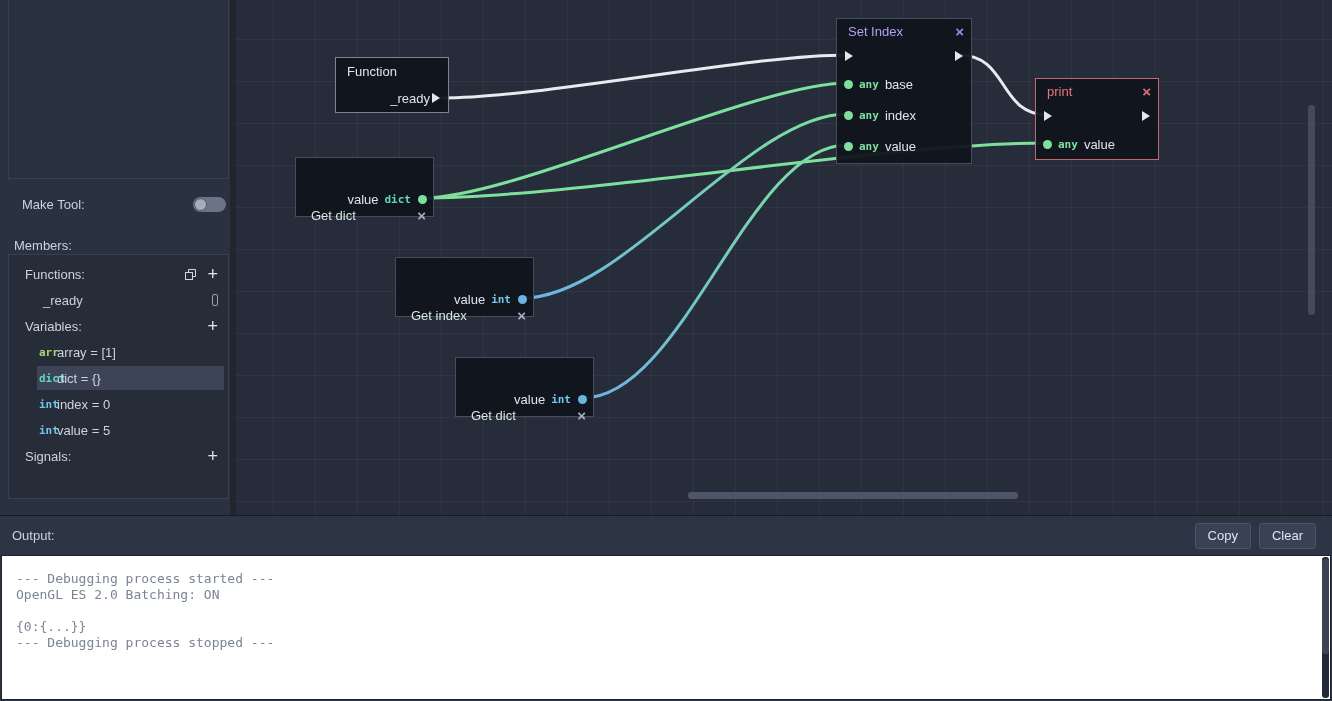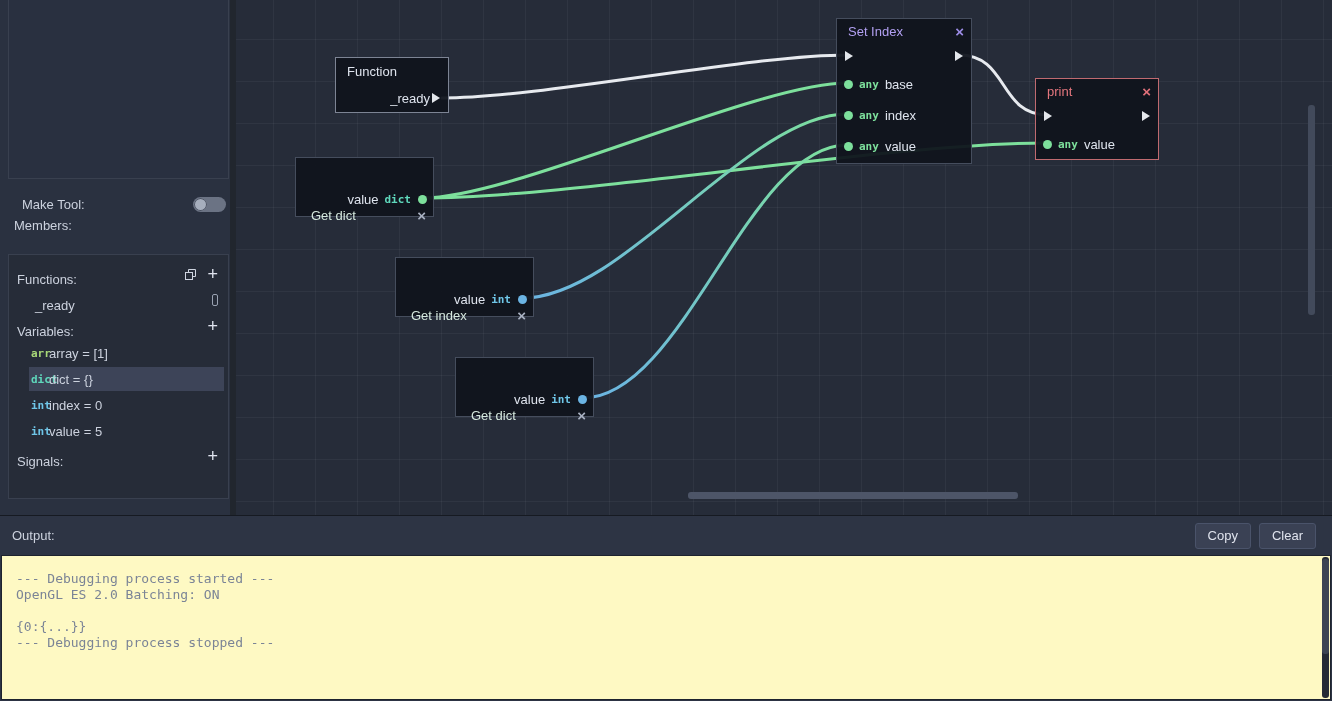--- a/index.html
+++ b/index.html
@@ -11,24 +11,24 @@
     color:#ccd2de;
     font-size:13px;
   }
 
   
   .sidebar { position:absolute; left:0; top:0; width:230px; height:515px; background:#2a3140; }
   .preview-box { position:absolute; left:8px; top:-4px; width:221px; height:183px; background:#293040; border:1px solid #39404f; }
   .make-tool-row { position:absolute; left:14px; top:192px; width:204px; height:24px; display:flex; align-items:center; justify-content:space-between;margin-left:8px; }
   .toggle { position:relative; width:33px; height:15px; border-radius:8px; background:#6b7384; }
   .toggle-knob { position:absolute; left:1px; top:1px; width:13px; height:13px; border-radius:50%; background:#a6aebd; box-shadow:0 0 0 1px #4a5161 inset; }
-  .members-label { position:absolute; left:14px; top:218px; }
+  .members-label { position:absolute; left:14px; top:238px; }
 
   .members-box { position:absolute; left:8px; top:254px; width:221px; height:245px; background:#262c38; border:1px solid #39404f; padding-top:6px; }
-  .mrow { position:relative; height:26px; display:flex; align-items:flex-end; color:#ccd2de; }
+  .mrow { position:relative; height:26px; display:flex; align-items:center; color:#ccd2de;margin-left:8px; }
   .mrow.header { padding-left:8px; }
   .mrow.item { padding-left:20px; }
   .row-icons { position:absolute; right:10px; top:0; height:26px; display:flex; align-items:center; gap:10px; }
   .plus { font-size:18px; font-weight:400; color:#dfe3ee; line-height:1; cursor:default; }
   .edit-pill { display:inline-block; width:6px; height:12px; border:1px solid #9aa2b2; border-radius:2px; }
   .var-inner { display:flex; align-items:center; flex:1; height:24px; margin-right:4px; padding-left:2px; }
   .var-inner.selected { background:#3d4458; }
   .type-glyph { font-family:"DejaVu Sans Mono", monospace; font-size:11px; font-weight:bold; width:18px; flex:0 0 18px; }
   .glyph-arr  { color:#a8d878; }
   .glyph-dict { color:#5fd8bc; }
@@ -88,21 +88,21 @@
   .node-get-value { left:219px; top:357px; }
 
   .h-scroll { position:absolute; left:452px; top:492px; width:330px; height:7px; background:#4d5568; border-radius:3px; z-index:3; }
   .v-scroll { position:absolute; right:17px; top:105px; width:7px; height:210px; background:#424a5b; border-radius:3px; z-index:3; }
 
   
   .output-panel { position:absolute; left:0; top:515px; width:1332px; height:186px; background:#2d3444; border-top:1px solid #161a22; }
   .output-header { height:39px; display:flex; align-items:center; padding:0 16px 0 12px; }
   .output-header .spacer { flex:1; }
   .btn { height:26px; padding:0 12px; margin-left:8px; background:#3a4154; border:1px solid #4a536a; border-radius:3px; color:#dfe3ed; font-size:13px; display:flex; align-items:center; cursor:default; }
-  .console { position:absolute; left:1px; right:1px; top:39px; bottom:1px; background:#fef9c3; border:1px solid #1e232e; padding:15px 14px; font-family:"DejaVu Sans Mono", monospace; font-size:13px; line-height:16px; color:#7b8496; }
+  .console { position:absolute; left:1px; right:1px; top:39px; bottom:1px; background:#ffffff; border:1px solid #1e232e; padding:15px 14px; font-family:"DejaVu Sans Mono", monospace; font-size:13px; line-height:16px; color:#7b8496; }
   .console-line { min-height:16px; white-space:pre; }
   .console-track { position:absolute; right:3px; top:41px; bottom:3px; width:7px; background:#242a35; border-radius:3px; }
   .console-grab { position:absolute; right:3px; top:43px; width:7px; height:95px; background:#3c4453; border-radius:3px; }
 </style>
 </head>
 <body>
 
 <div class="sidebar">
   <div class="preview-box"></div>
 

